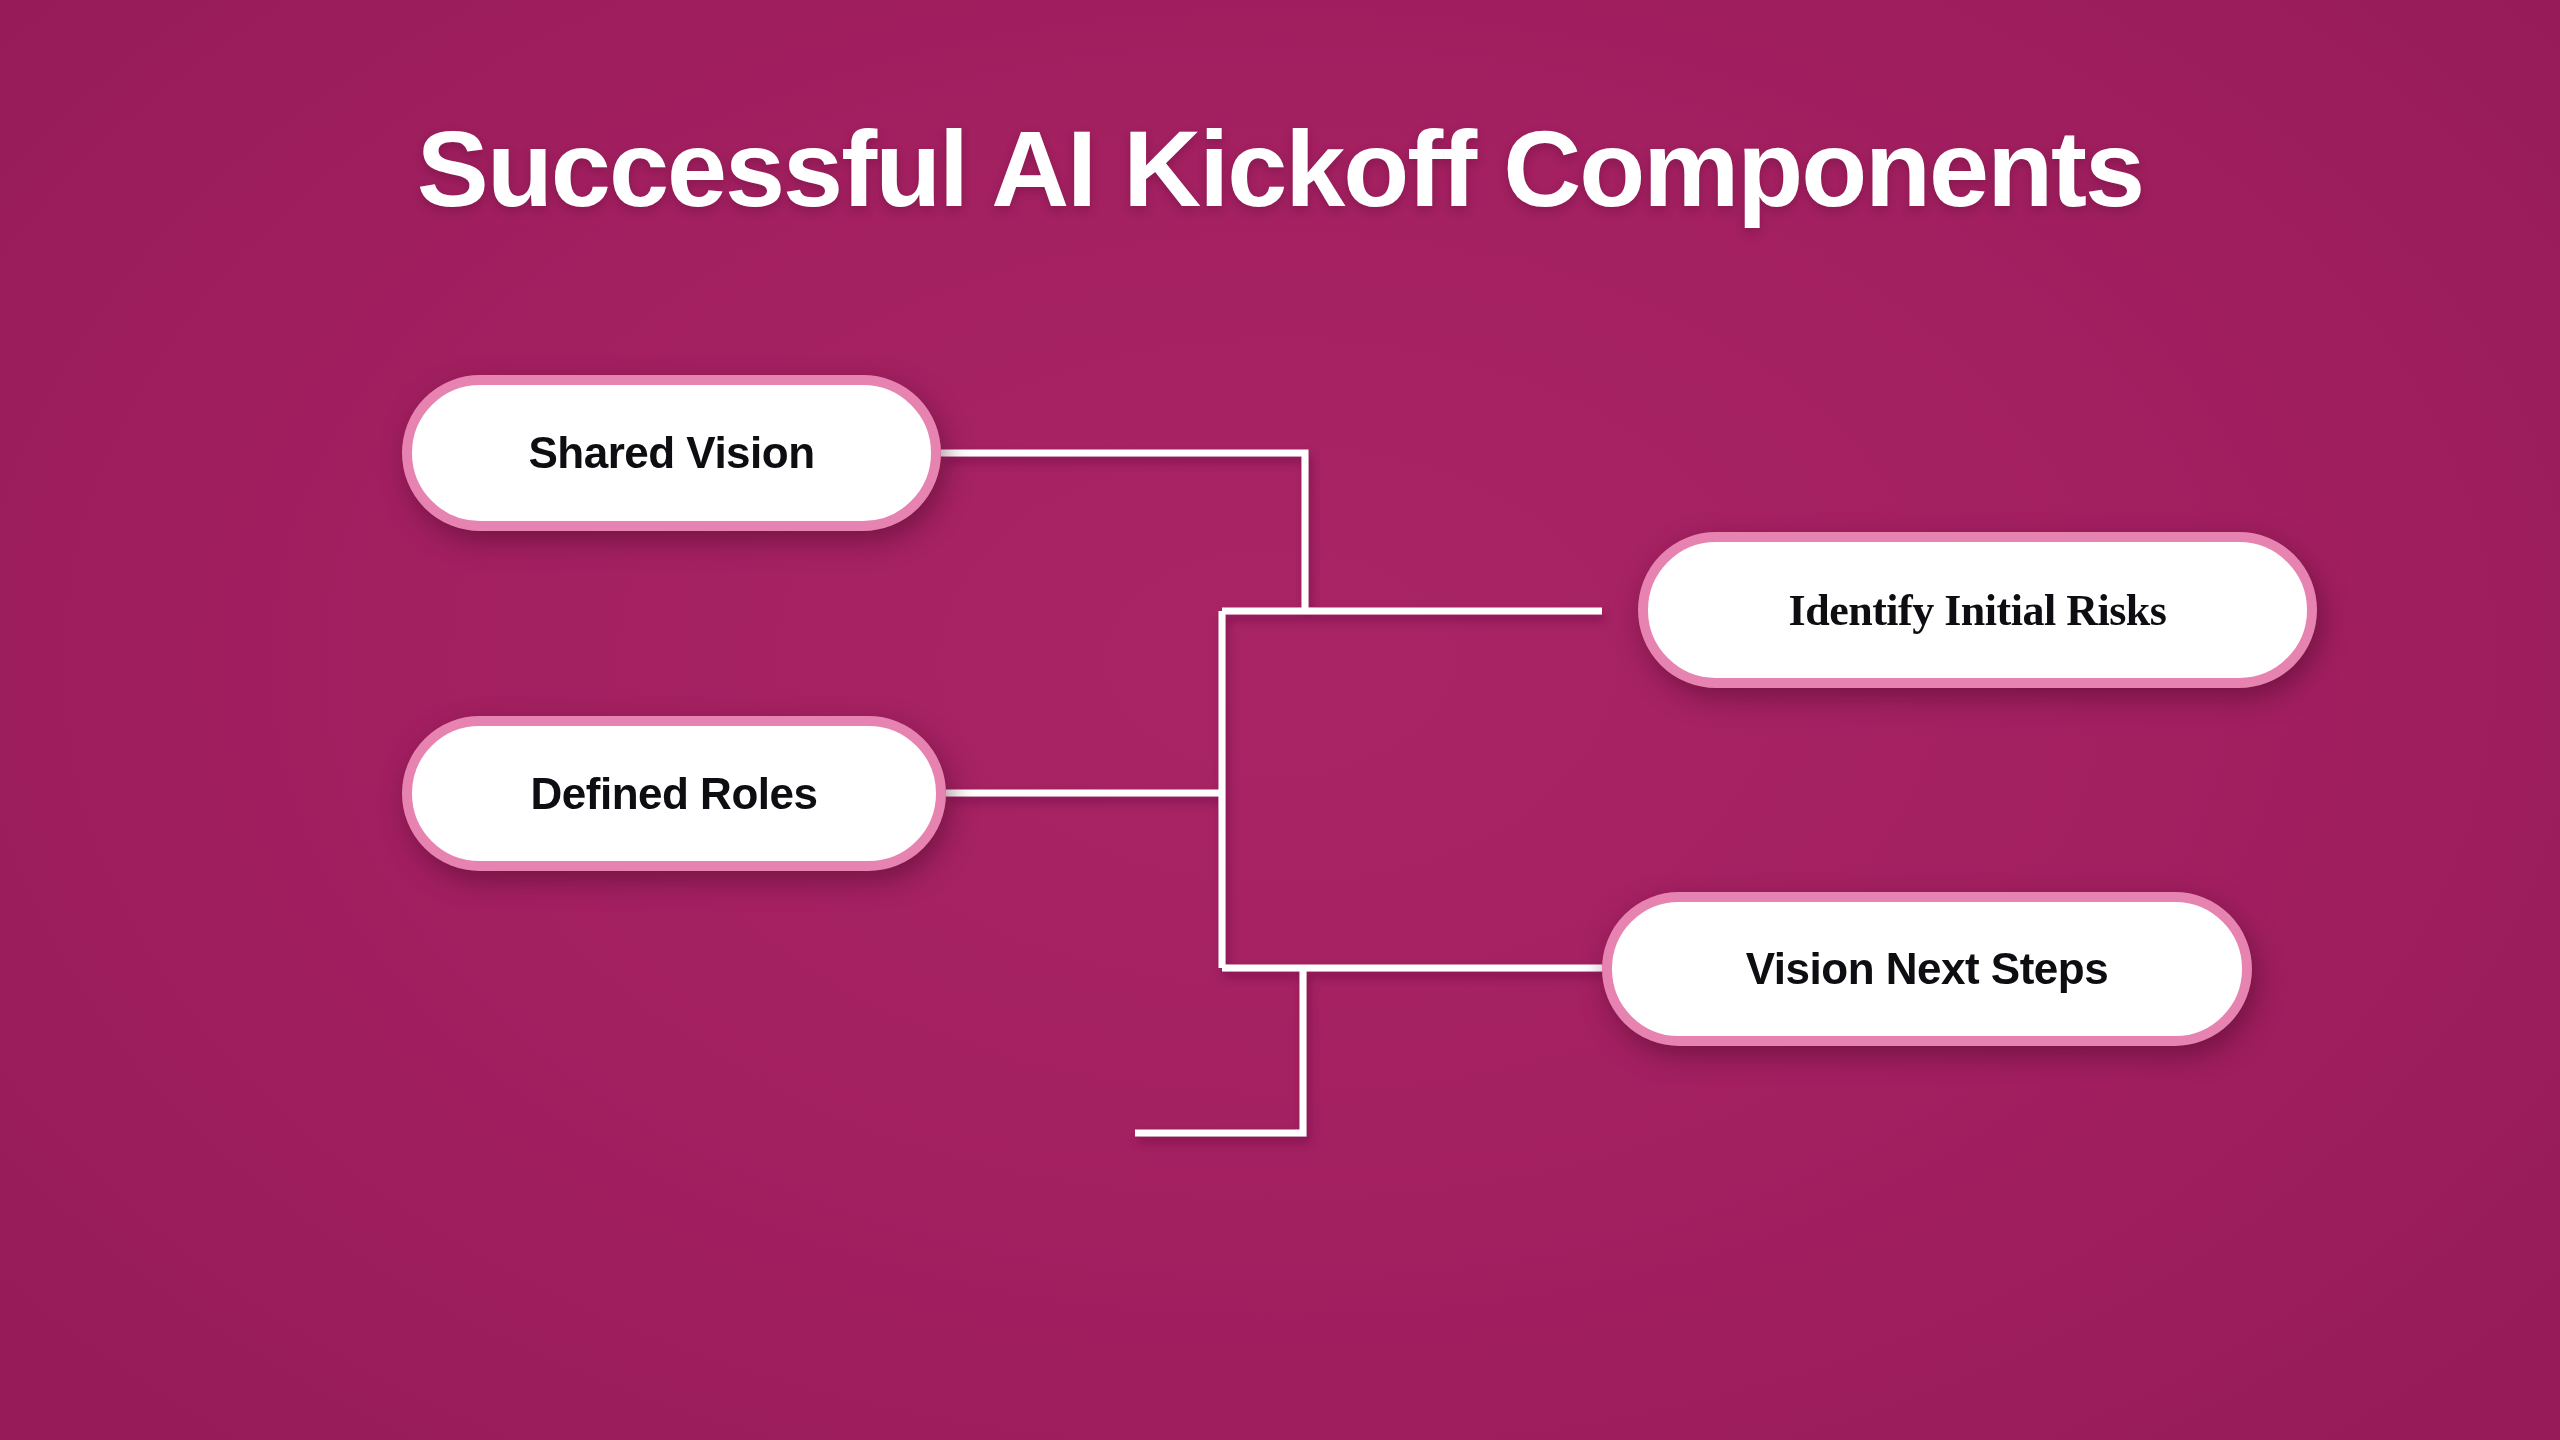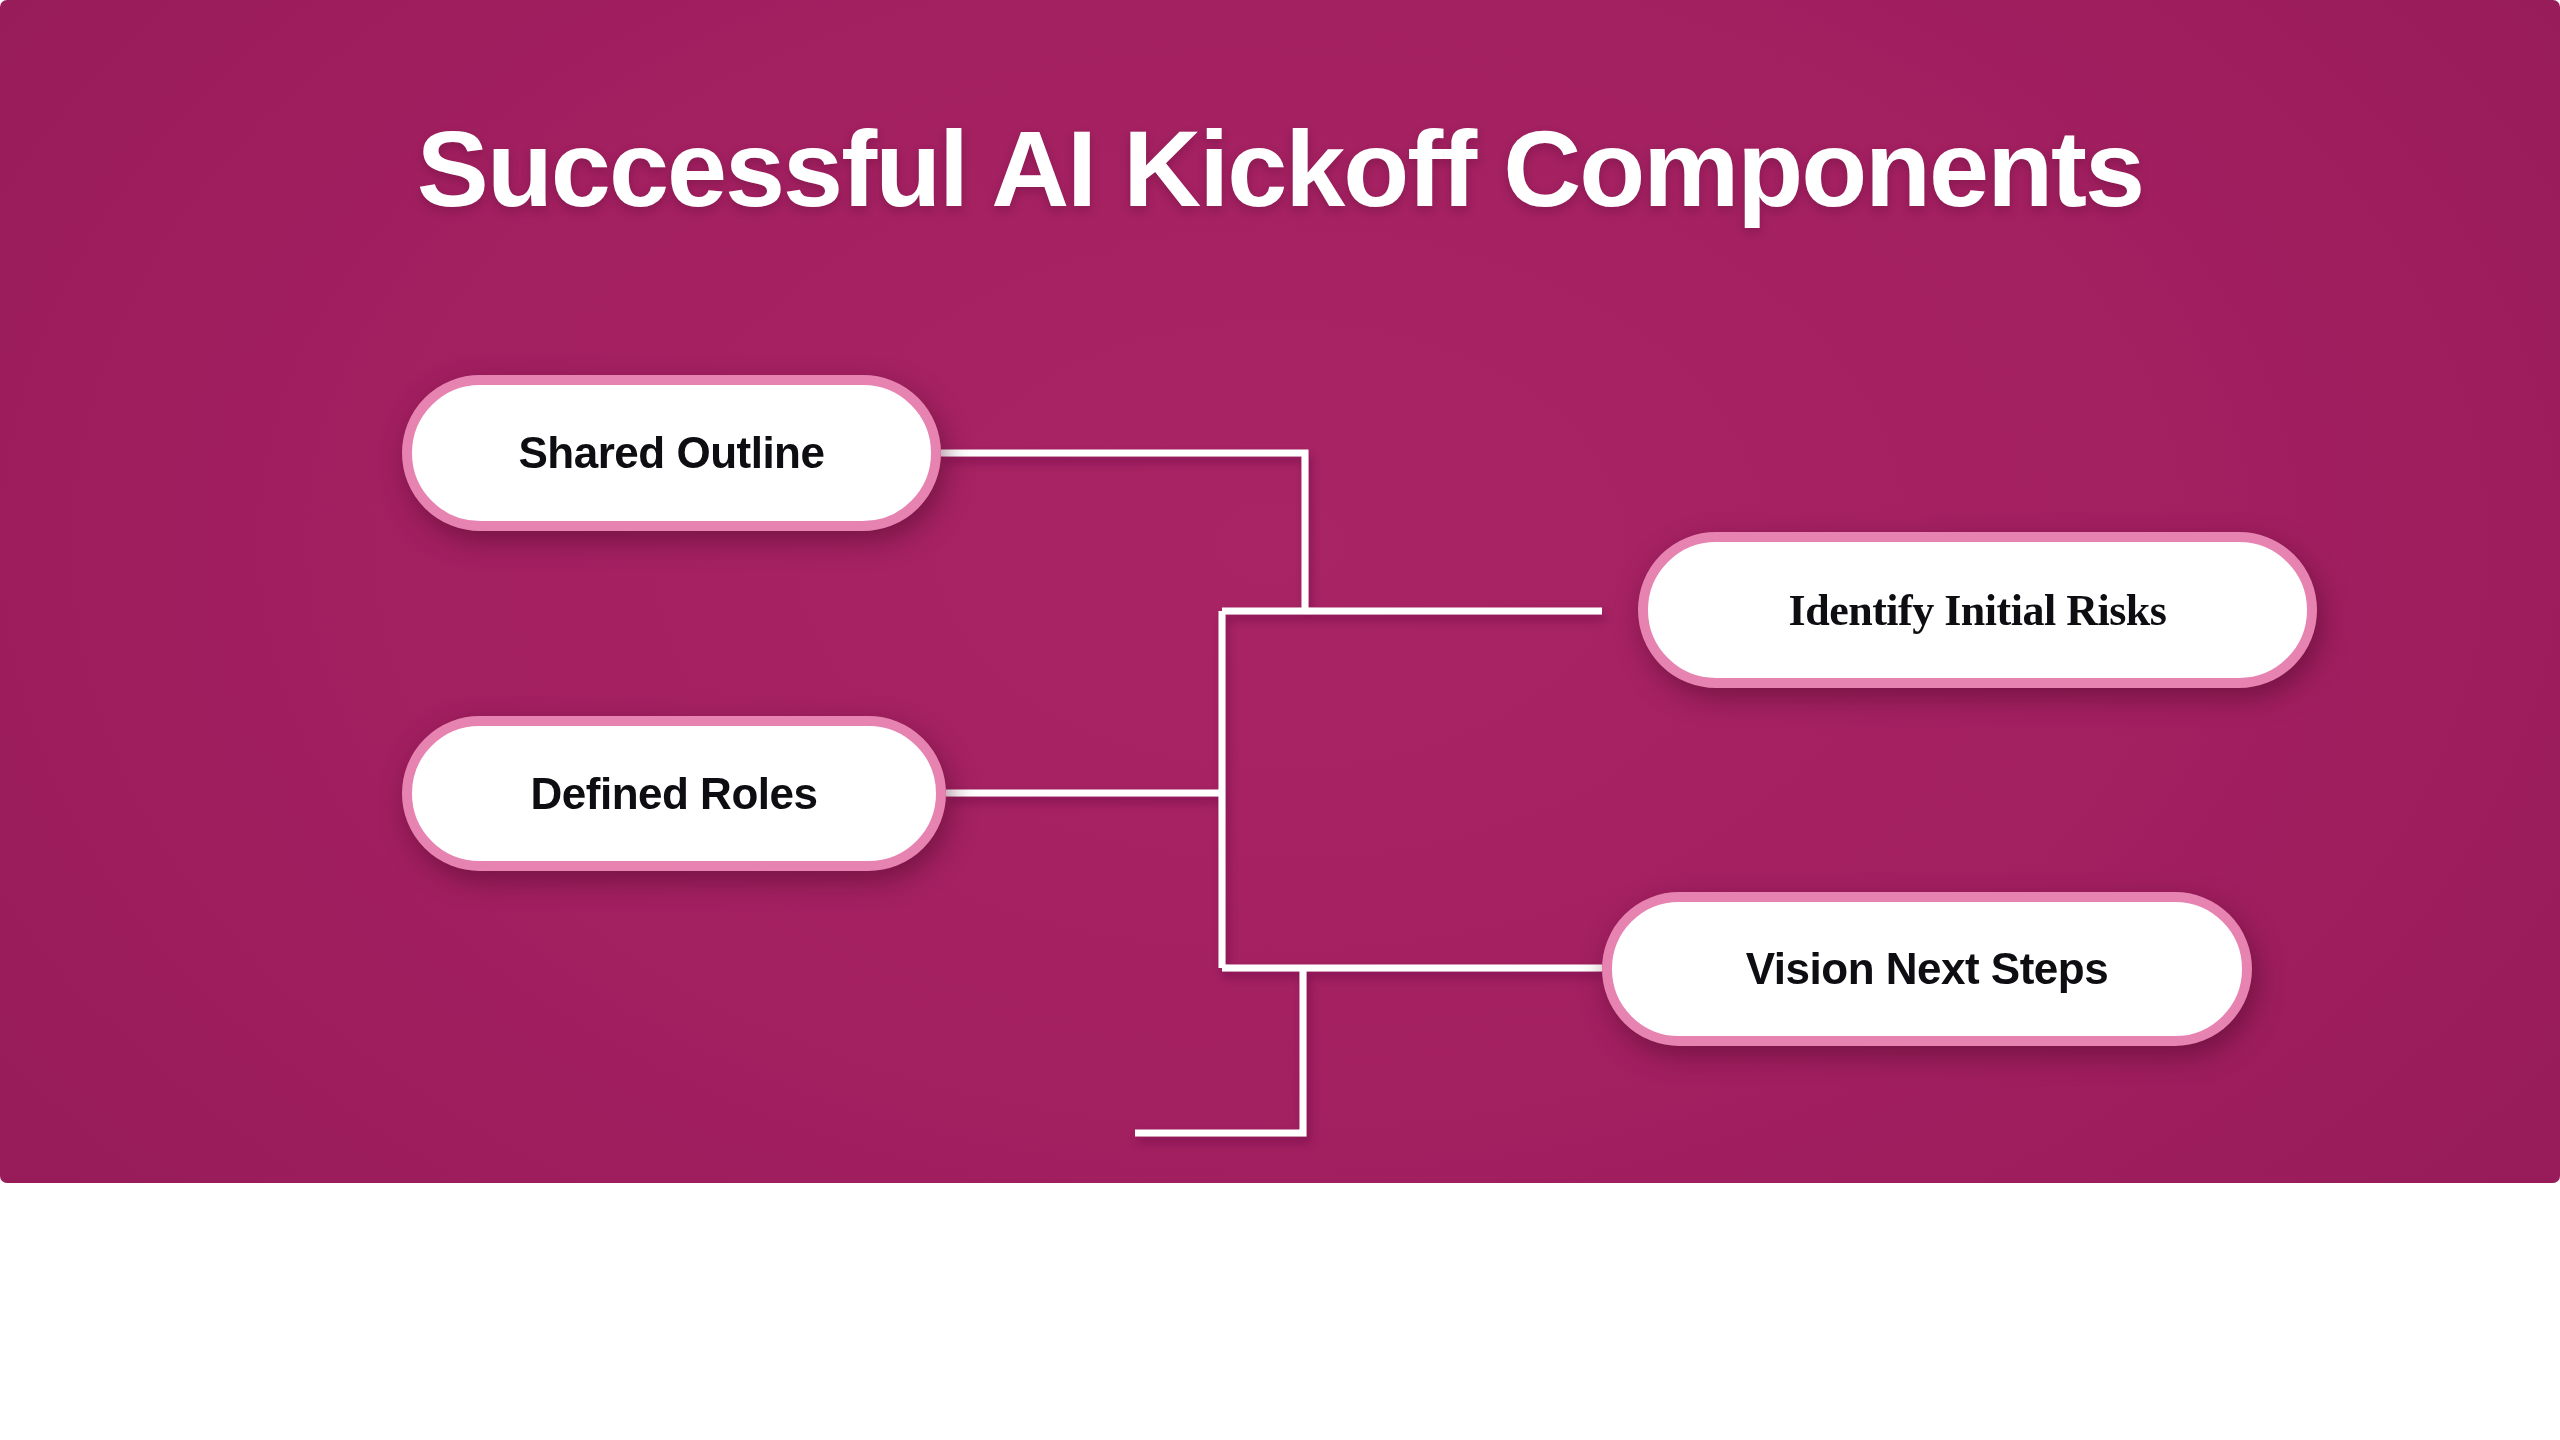--- a/index.html
+++ b/index.html
@@ -6,25 +6,24 @@
     margin: 0;
     padding: 0;
     width: 2560px;
     height: 1440px;
     overflow: hidden;
     font-family: "Liberation Sans", sans-serif;
   }
   #canvas {
     position: relative;
     width: 2560px;
-    height: 1183px;
+    height: 1440px;
     background:
       radial-gradient(ellipse 1700px 1100px at 50% 46%,
         #a92465 0%, #a21f60 55%, #961b58 100%);
-    border-radius: 7px;
   }
   #page-title {
     position: absolute;
     top: 112px;
     left: 0;
     width: 2560px;
     text-align: center;
     color: #ffffff;
     font-size: 108px;
     font-weight: bold;
@@ -85,21 +84,21 @@
       <path d="M 941 453 L 1305 453 L 1305 611"></path>
       <path d="M 1222 611 L 1602 611"></path>
       <path d="M 946 793 L 1222 793"></path>
       <path d="M 1222 611 L 1222 968"></path>
       <path d="M 1222 968 L 1602 968"></path>
       <path d="M 1135 1133 L 1303 1133 L 1303 968"></path>
     </g>
   </svg>
 
   <div class="node" id="node-shared-vision">
-    <span>Shared Outline</span>
+    <span>Shared Vision</span>
   </div>
 
   <div class="node" id="node-defined-roles">
     <span>Defined Roles</span>
   </div>
 
 
   <div class="node" id="node-identify-initial-risks">
     <span>Identify Initial Risks</span>
   </div>

